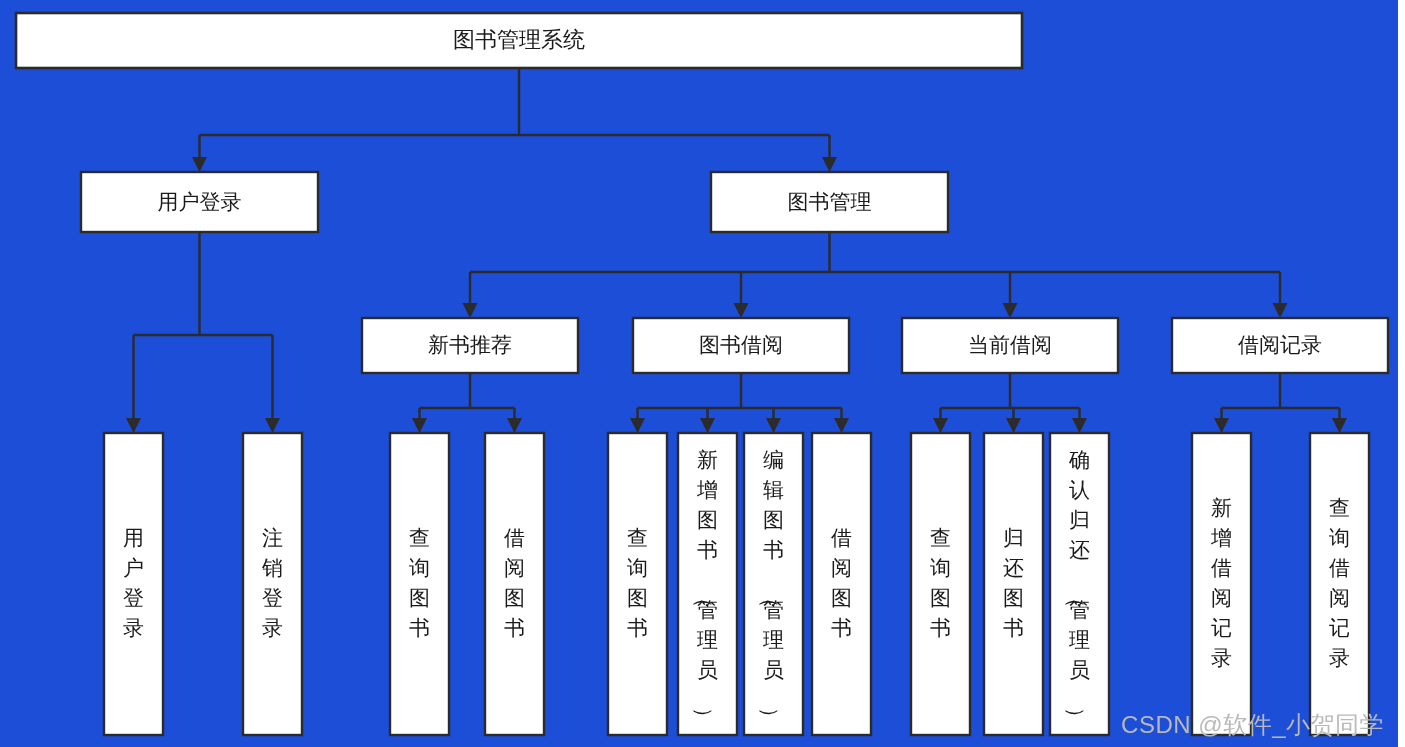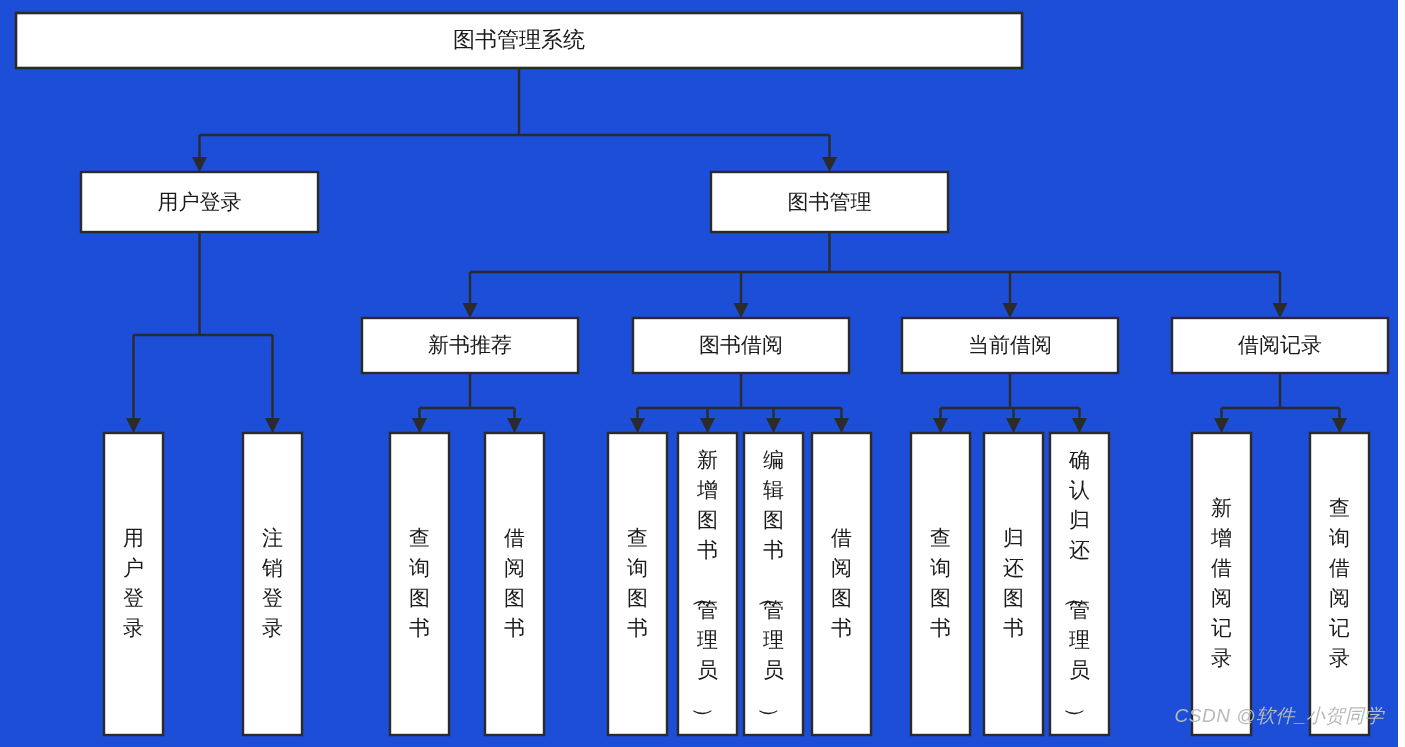--- a/index.html
+++ b/index.html
@@ -57,28 +57,27 @@
   }
   .vert-label {
     fill: #1a1a1a;
     font-family: "Liberation Sans", "DejaVu Sans", sans-serif;
     font-size: 21px;
     text-anchor: middle;
   }
   .watermark {
     position: absolute;
     right: 14px;
-    bottom: 18px;
+    bottom: 6px;
     color: #b9b9b9;
-    font-size: 19px;
+    font-size: 24px;
     font-family: "Liberation Sans", "DejaVu Sans", sans-serif;
     letter-spacing: 0.5px;
     white-space: nowrap;
     user-select: none;
-    font-style: italic;
   }
 </style>
 </head>
 <body>
 
 <div id="diagram-root">
 
   <svg id="flow-svg" viewBox="0 0 1405 747">
     <g id="connectors-layer">
         <path d="M 519 68 L 519 135" class="connector"></path>

